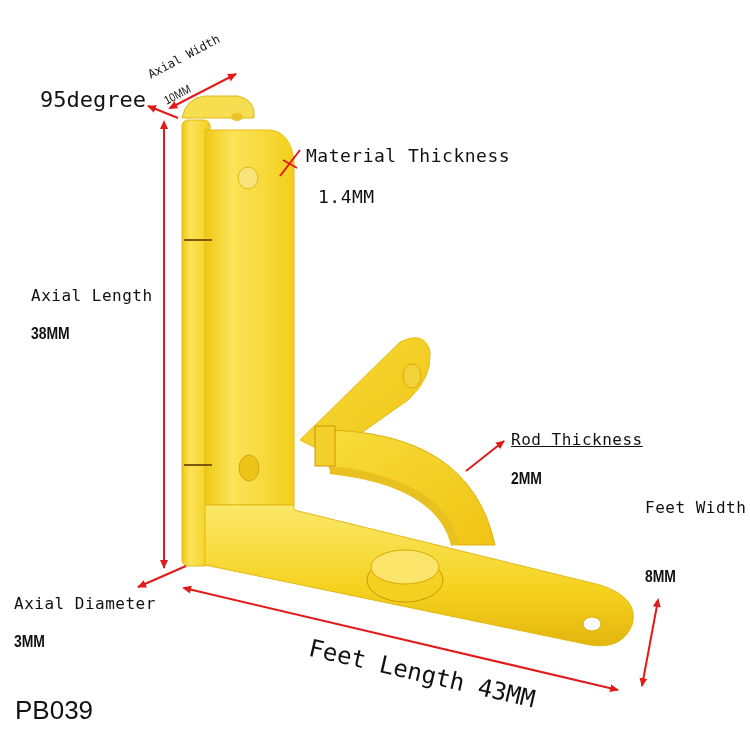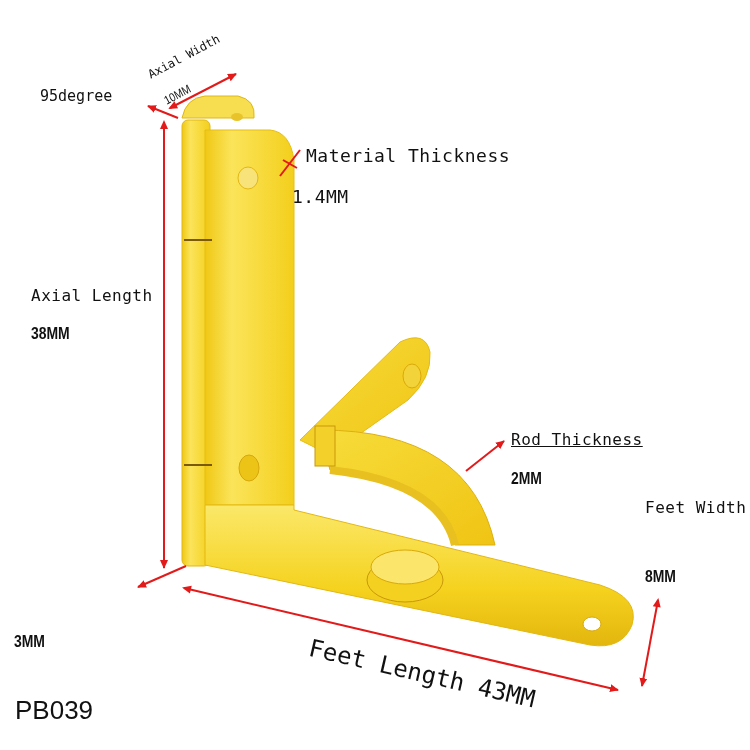--- a/index.html
+++ b/index.html
@@ -7,21 +7,21 @@
     .stage { position: absolute; left: 0; top: 0; width: 750px; height: 750px; }
     .lbl {
       position: absolute;
       font-family: "DejaVu Sans Mono", "Liberation Mono", monospace;
       color: #111111;
       white-space: nowrap;
       line-height: 1;
     }
     .sm { font-size: 16px; letter-spacing: 0.5px; }
     .val { font-family: "Liberation Sans", "DejaVu Sans", sans-serif; font-size: 17px; font-weight: bold; transform: scaleX(0.82); transform-origin: left center; }
-    .deg { font-size: 15px; }
+    .deg { font-size: 22px; }
     .code { font-family: "Liberation Sans", "DejaVu Sans", sans-serif; font-size: 26px; text-align: center; }
     .feetlen { font-size: 24px; transform: rotate(13deg); transform-origin: left top; }
     .axw { font-size: 12px; transform: rotate(-28deg); transform-origin: left top; }
     .axwv { font-family: "Liberation Sans", sans-serif; font-size: 12px; transform: rotate(-28deg) scaleX(0.85); transform-origin: left top; }
   </style>
 </head>
 <body>
 
 <div class="stage">
   <svg width="750" height="750" viewBox="0 0 750 750">
@@ -92,29 +92,30 @@
     </g>
   </svg>
 
   
   <div class="lbl axw" style="left:146px; top:70px;">Axial Width</div>
   <div class="lbl axwv" style="left:162px; top:96px;">10MM</div>
 
   <div class="lbl deg" style="left:40px; top:89px;">95degree</div>
 
   <div class="lbl sm" style="left:306px; top:147px; font-size:18px;">Material Thickness</div>
-  <div class="lbl sm" style="left:292px; top:188px; font-size:18px;">1.4MM</div>
+  <div class="lbl sm" style="left:318px; top:188px; font-size:18px;">1.4MM</div>
 
   <div class="lbl sm" style="left:31px; top:288px;">Axial Length</div>
   <div class="lbl val" style="left:31px; top:325px;">38MM</div>
 
   <div class="lbl sm" style="left:511px; top:432px;text-decoration:underline;">Rod Thickness</div>
   <div class="lbl val" style="left:511px; top:470px;">2MM</div>
 
   <div class="lbl sm" style="left:645px; top:500px;">Feet Width</div>
   <div class="lbl val" style="left:645px; top:568px;">8MM</div>
 
+  <div class="lbl sm" style="left:14px; top:596px;">Axial Diameter</div>
   <div class="lbl val" style="left:14px; top:633px;">3MM</div>
 
   <div class="lbl feetlen" style="left:312px; top:636px;">Feet Length 43MM</div>
 
   <div class="lbl code" style="left:15px; top:697px;">PB039</div>
 </div>
 
 </body></html>

